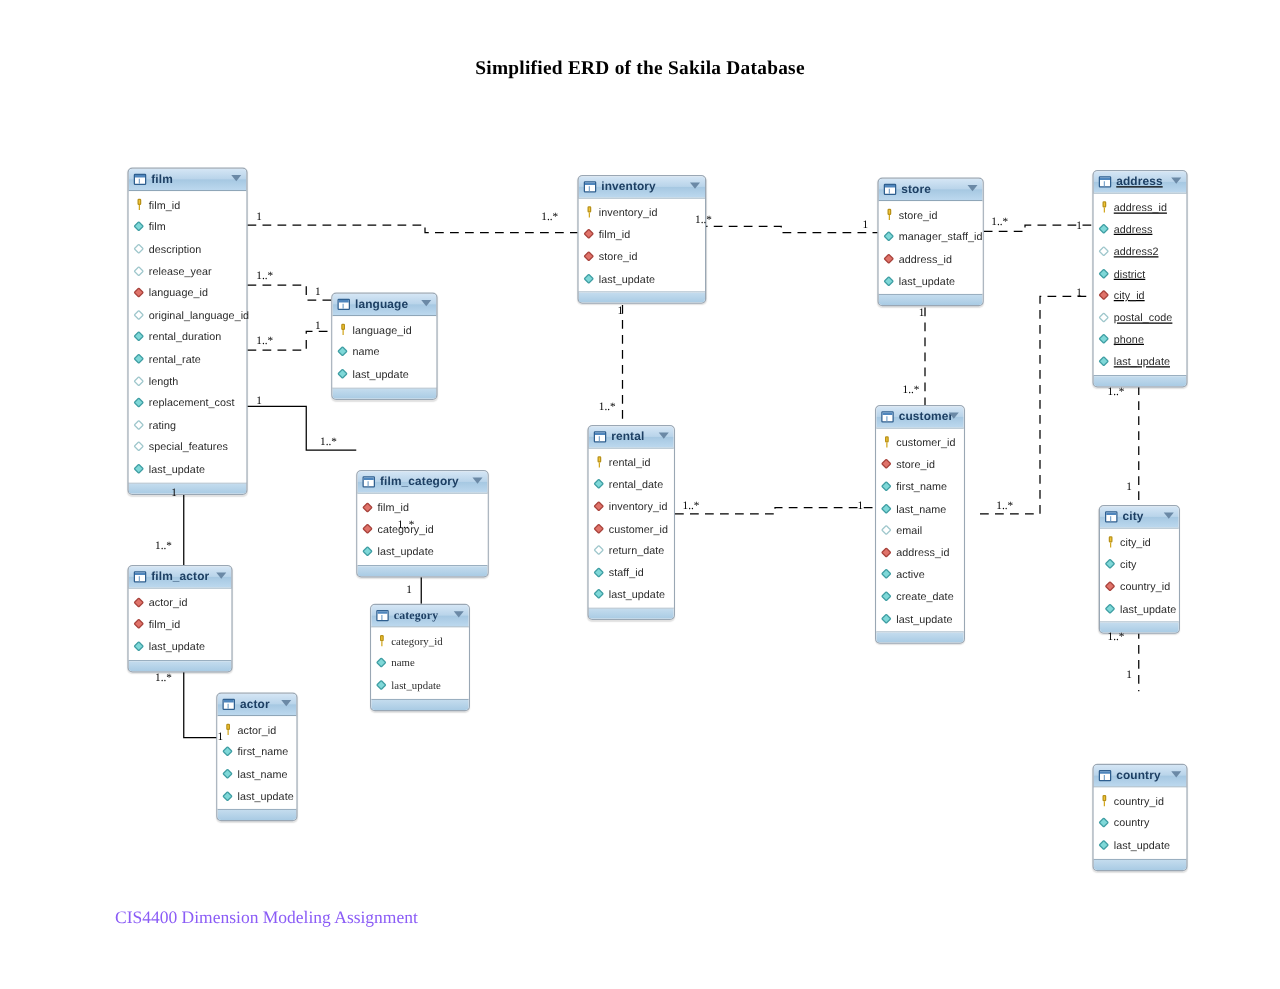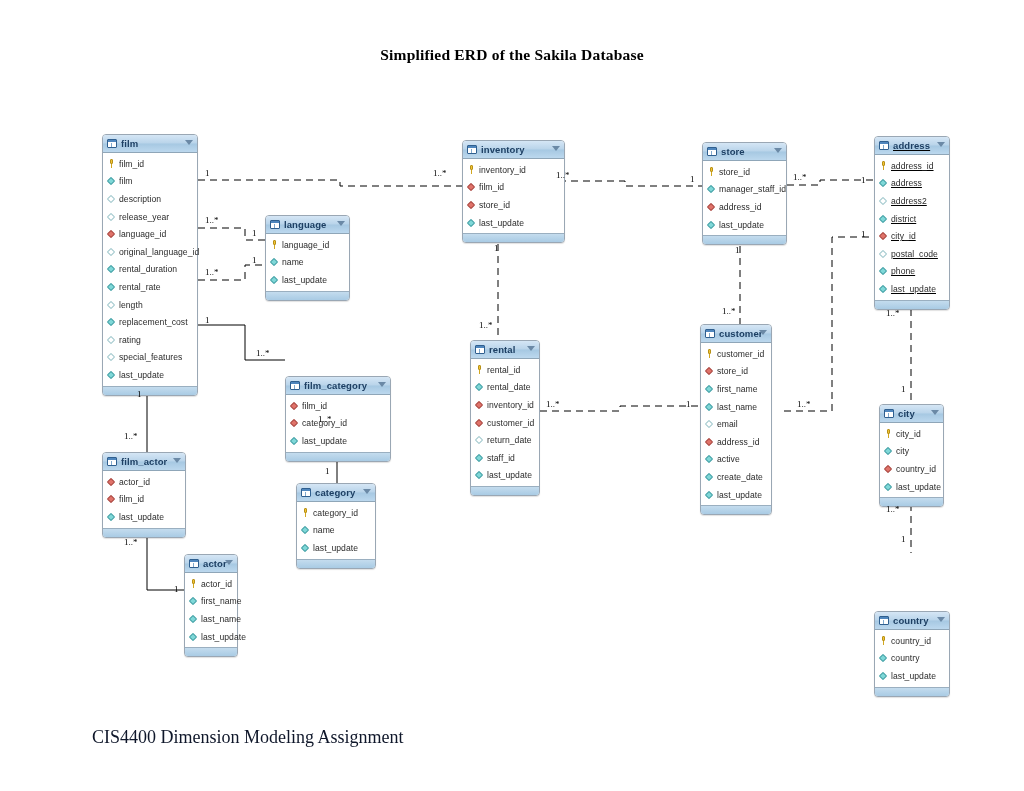--- a/index.html
+++ b/index.html
@@ -11,21 +11,21 @@
   #canvas{position:absolute;left:0;top:0;width:1024px;height:791px;}
 
   
   .doc-title{
     position:absolute;left:0;top:46px;width:1024px;text-align:center;
     font-family:"Liberation Serif", serif;font-weight:bold;font-size:15.5px;
     color:#000;letter-spacing:.2px;
   }
   .doc-footer{
     position:absolute;left:92px;top:727px;
-    font-family:"Liberation Serif", serif;font-size:18px;color:#0f172a;
+    font-family:"Liberation Serif", serif;font-size:14px;color:#8b5cf6;
   }
 
   
   .entity{
     position:absolute;
     background:#ffffff;
     border:1px solid #9aa7b4;
     border-radius:4px;
     box-sizing:border-box;
     box-shadow:0 1px 1px rgba(0,0,0,.12);
@@ -188,21 +188,21 @@
             <span class="mk nul"></span>
             <span>special_features</span>
           </div>
           <div class="attr">
             <span class="mk nn"></span>
             <span>last_update</span>
           </div>
         </div>
         <div class="ent-foot"></div>
       </div>
-      <div class="entity" style="left: 265px; top: 215px; width: 85px; text-align: center;">
+      <div class="entity" style="left: 265px; top: 234px; width: 85px; text-align: center;">
         <div class="ent-head">
           <span class="ent-icon"></span>
           <span class="ent-name">language</span>
           <span class="ent-caret"></span>
         </div>
         <div class="ent-body">
           <div class="attr">
             <span class="mk pk"></span>
             <span>language_id</span>
           </div>
@@ -254,21 +254,21 @@
             <span class="mk fk"></span>
             <span>film_id</span>
           </div>
           <div class="attr">
             <span class="mk nn"></span>
             <span>last_update</span>
           </div>
         </div>
         <div class="ent-foot"></div>
       </div>
-      <div class="entity" style="left: 296px; top: 483px; width: 80px;">
+      <div class="entity" style="left: 296px; top: 483px; width: 80px; font-family: Liberation Serif, serif;">
         <div class="ent-head">
           <span class="ent-icon"></span>
           <span class="ent-name">category</span>
           <span class="ent-caret"></span>
         </div>
         <div class="ent-body">
           <div class="attr">
             <span class="mk pk"></span>
             <span>category_id</span>
           </div>
@@ -276,21 +276,21 @@
             <span class="mk nn"></span>
             <span>name</span>
           </div>
           <div class="attr">
             <span class="mk nn"></span>
             <span>last_update</span>
           </div>
         </div>
         <div class="ent-foot"></div>
       </div>
-      <div class="entity" style="left: 184px; top: 554px; width: 54px;">
+      <div class="entity" style="left: 173px; top: 554px; width: 65px;">
         <div class="ent-head">
           <span class="ent-icon"></span>
           <span class="ent-name">actor</span>
           <span class="ent-caret"></span>
         </div>
         <div class="ent-body">
           <div class="attr">
             <span class="mk pk"></span>
             <span>actor_id</span>
           </div>

